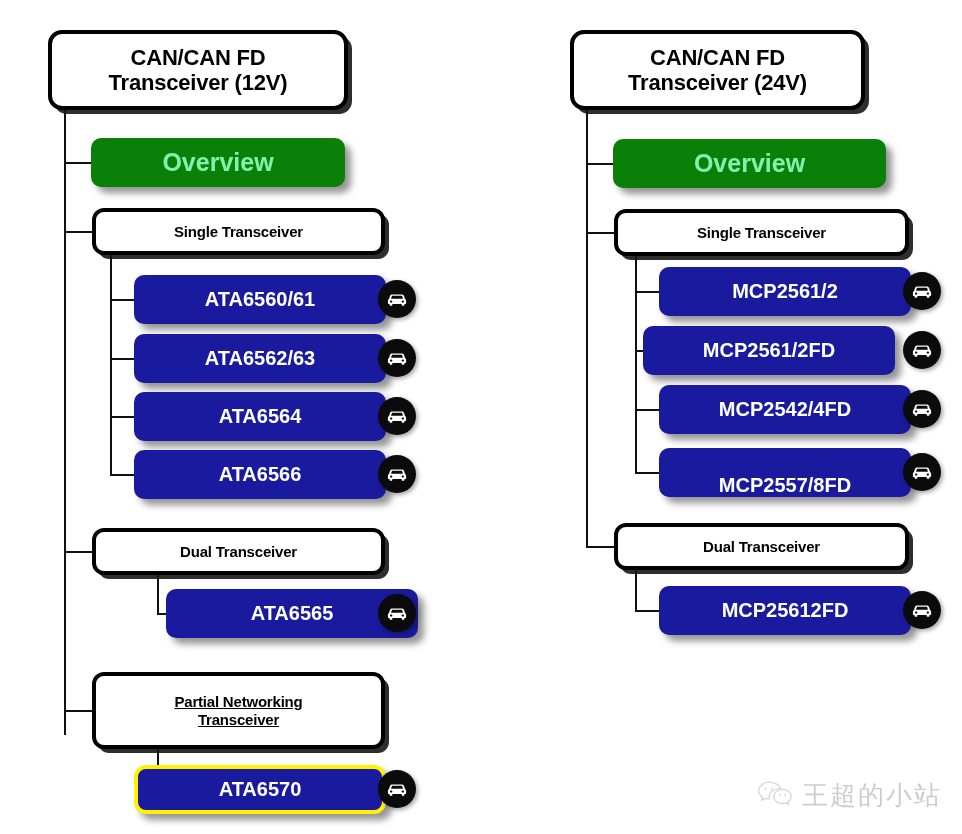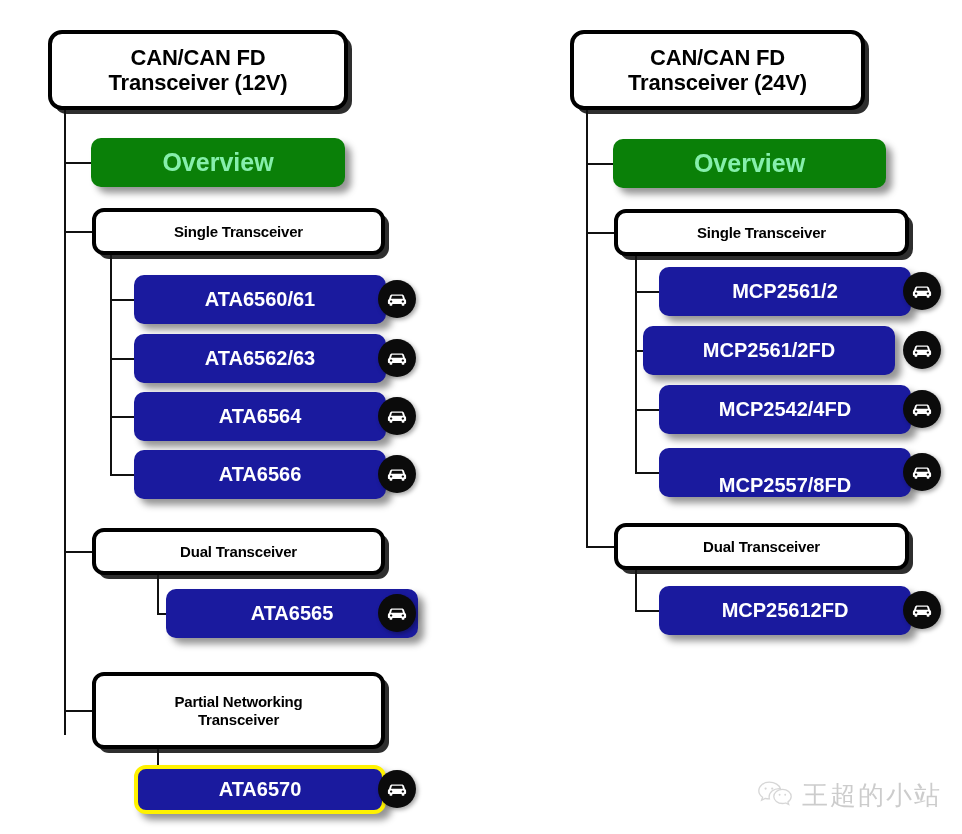--- a/index.html
+++ b/index.html
@@ -190,21 +190,21 @@
   <div class="node blue" style="left:134px; top:589px; width:252px; height:49px;margin-left:32px;">
     <span class="node-label">ATA6565</span>
   </div>
   <div class="car-badge" style="left:378px; top:594px;">
     <svg width="26" height="26" viewBox="0 0 24 24" aria-hidden="true">
       <path fill="#ffffff" d="M4.6 12.1l1.0-3.0C5.9 8.3 6.6 7.8 7.4 7.8h9.2c0.8 0 1.5 0.5 1.8 1.3l1.0 3.0c0.6 0.3 1.0 0.9 1.0 1.6v2.1c0 0.5-0.4 0.9-0.9 0.9h-0.6v0.6c0 0.5-0.4 0.9-0.9 0.9h-0.8c-0.5 0-0.9-0.4-0.9-0.9v-0.6H7.7v0.6c0 0.5-0.4 0.9-0.9 0.9H6c-0.5 0-0.9-0.4-0.9-0.9v-0.6H4.5c-0.5 0-0.9-0.4-0.9-0.9v-2.1c0-0.7 0.4-1.3 1.0-1.6zM7.3 9.3l-0.8 2.5h11l-0.8-2.5c-0.1-0.2-0.3-0.3-0.5-0.3H7.8c-0.2 0-0.4 0.1-0.5 0.3zM6.6 13.3c-0.6 0-1.1 0.5-1.1 1.1 0 0.6 0.5 1.1 1.1 1.1 0.6 0 1.1-0.5 1.1-1.1 0-0.6-0.5-1.1-1.1-1.1zM17.4 13.3c-0.6 0-1.1 0.5-1.1 1.1 0 0.6 0.5 1.1 1.1 1.1 0.6 0 1.1-0.5 1.1-1.1 0-0.6-0.5-1.1-1.1-1.1z"></path>
     </svg>
   </div>
 
   <div class="line hline" style="left:64px; top:710px; width:30px;"></div>
-  <div class="node white" style="left:92px; top:672px; width:293px; height:77px;">
+  <div class="node white" style="left:92px; top:672px; width:293px; height:77px;text-decoration:underline;">
     <span class="node-label">Partial Networking
 Transceiver</span>
   </div>
   <div class="line vline" style="left:157px; top:749px; height:42px;"></div>
   <div class="line hline" style="left:157px; top:789px; width:25px;"></div>
   <div class="node blue highlight" style="left:134px; top:765px; width:252px; height:49px;">
     <span class="node-label">ATA6570</span>
   </div>
   <div class="car-badge" style="left:378px; top:770px;">
     <svg width="26" height="26" viewBox="0 0 24 24" aria-hidden="true">

